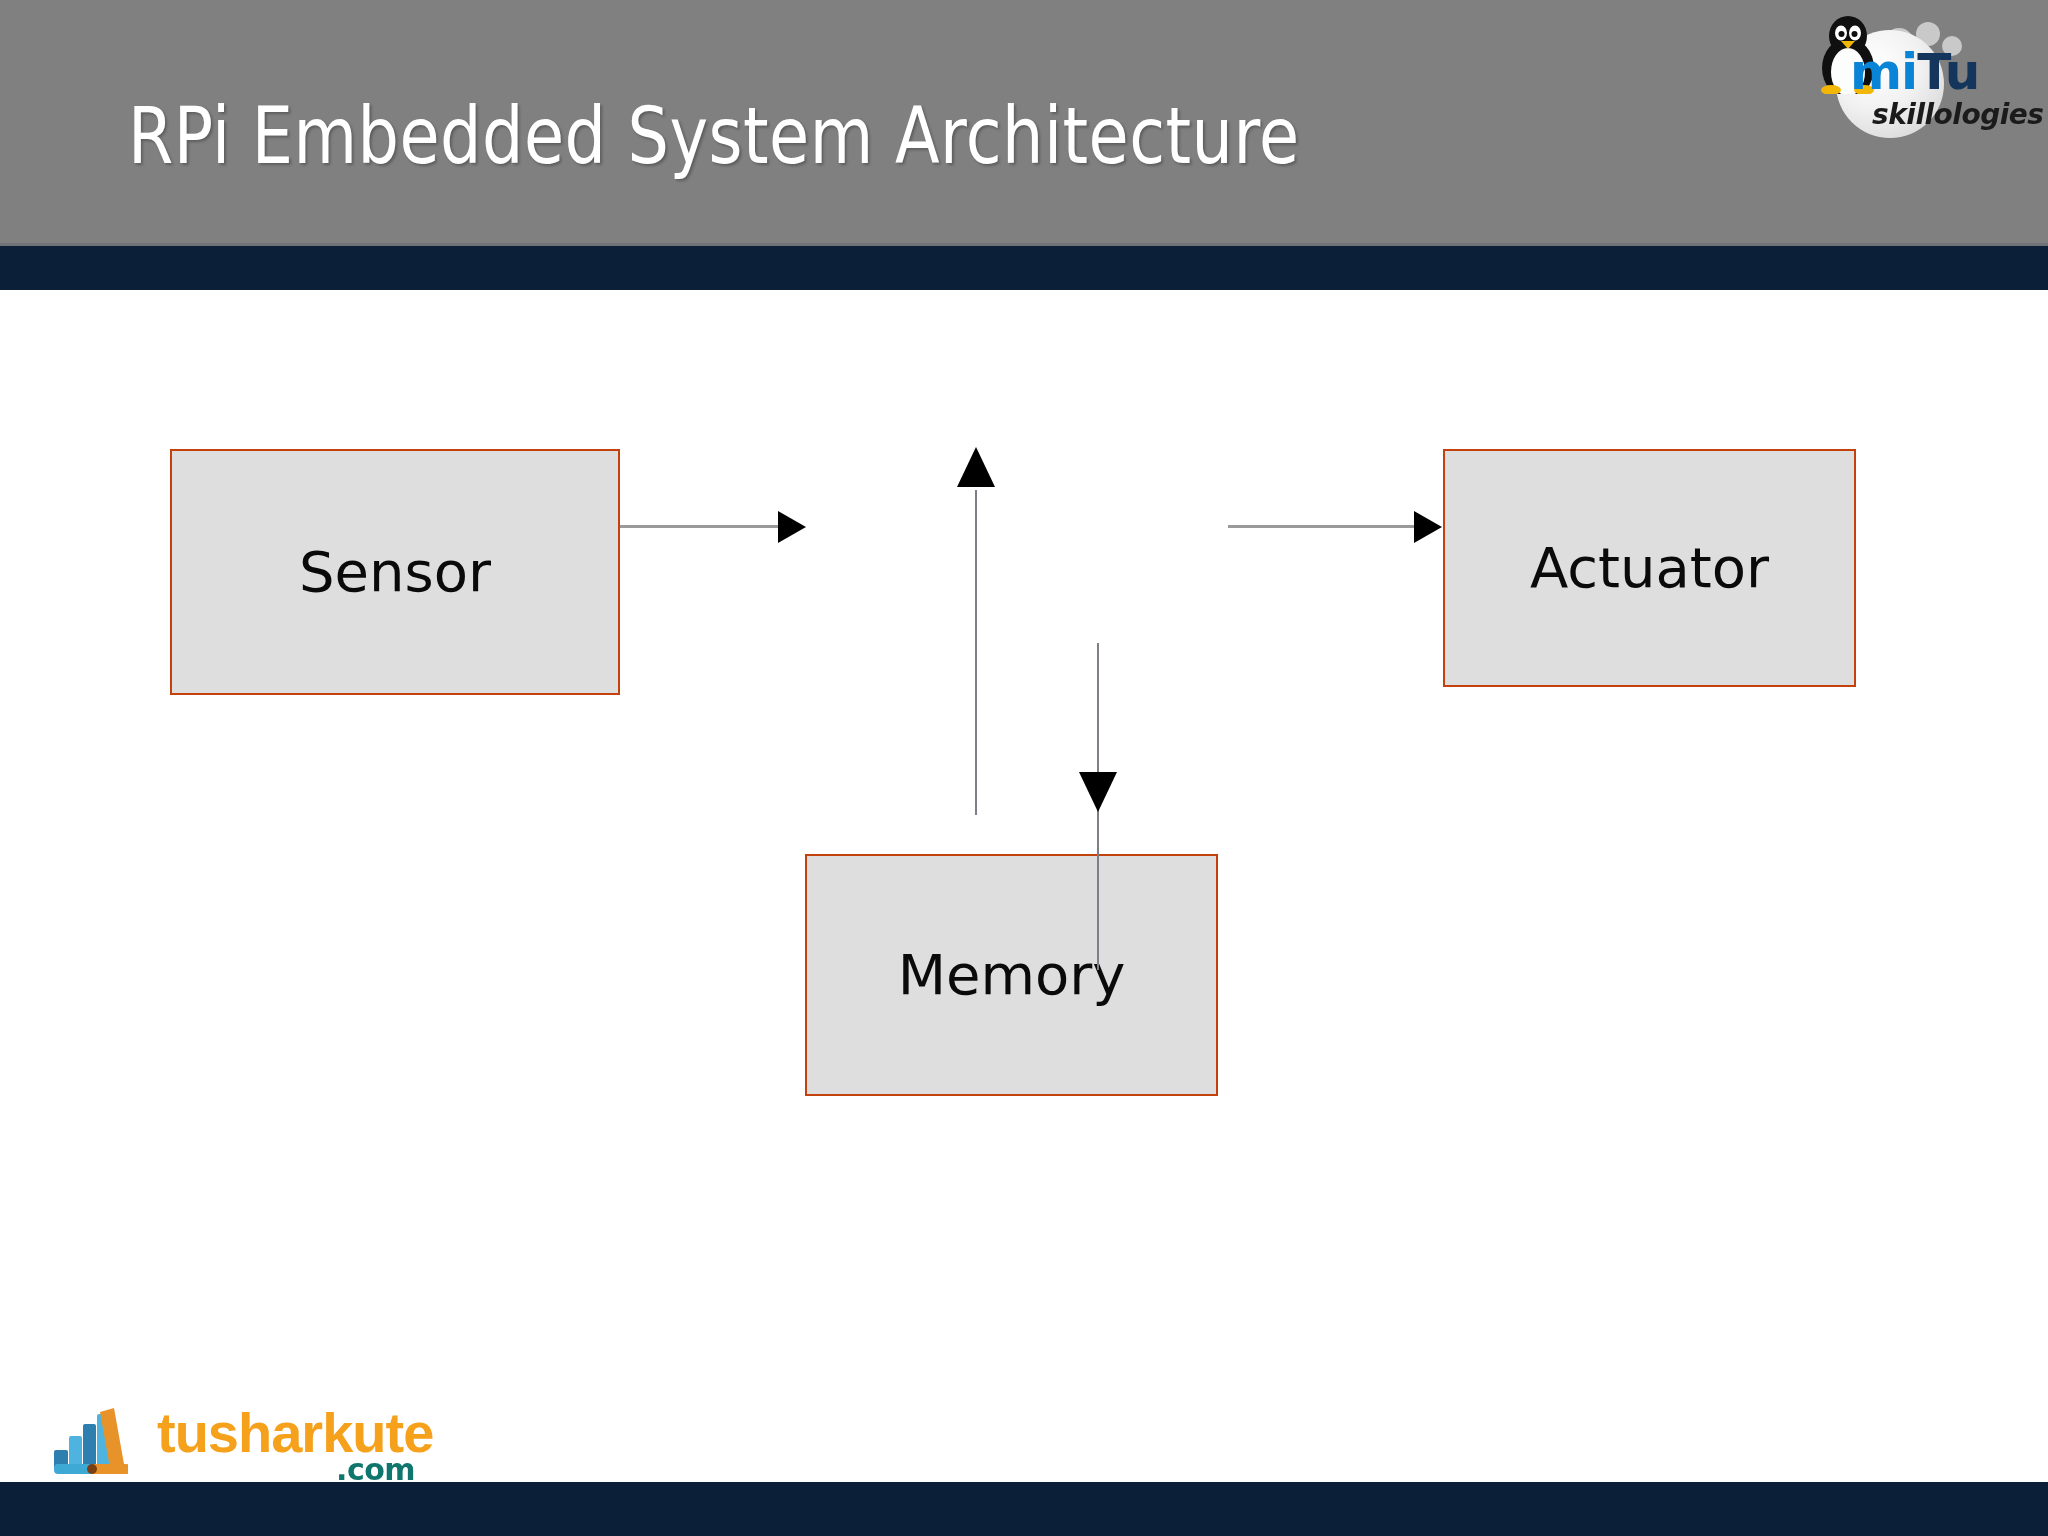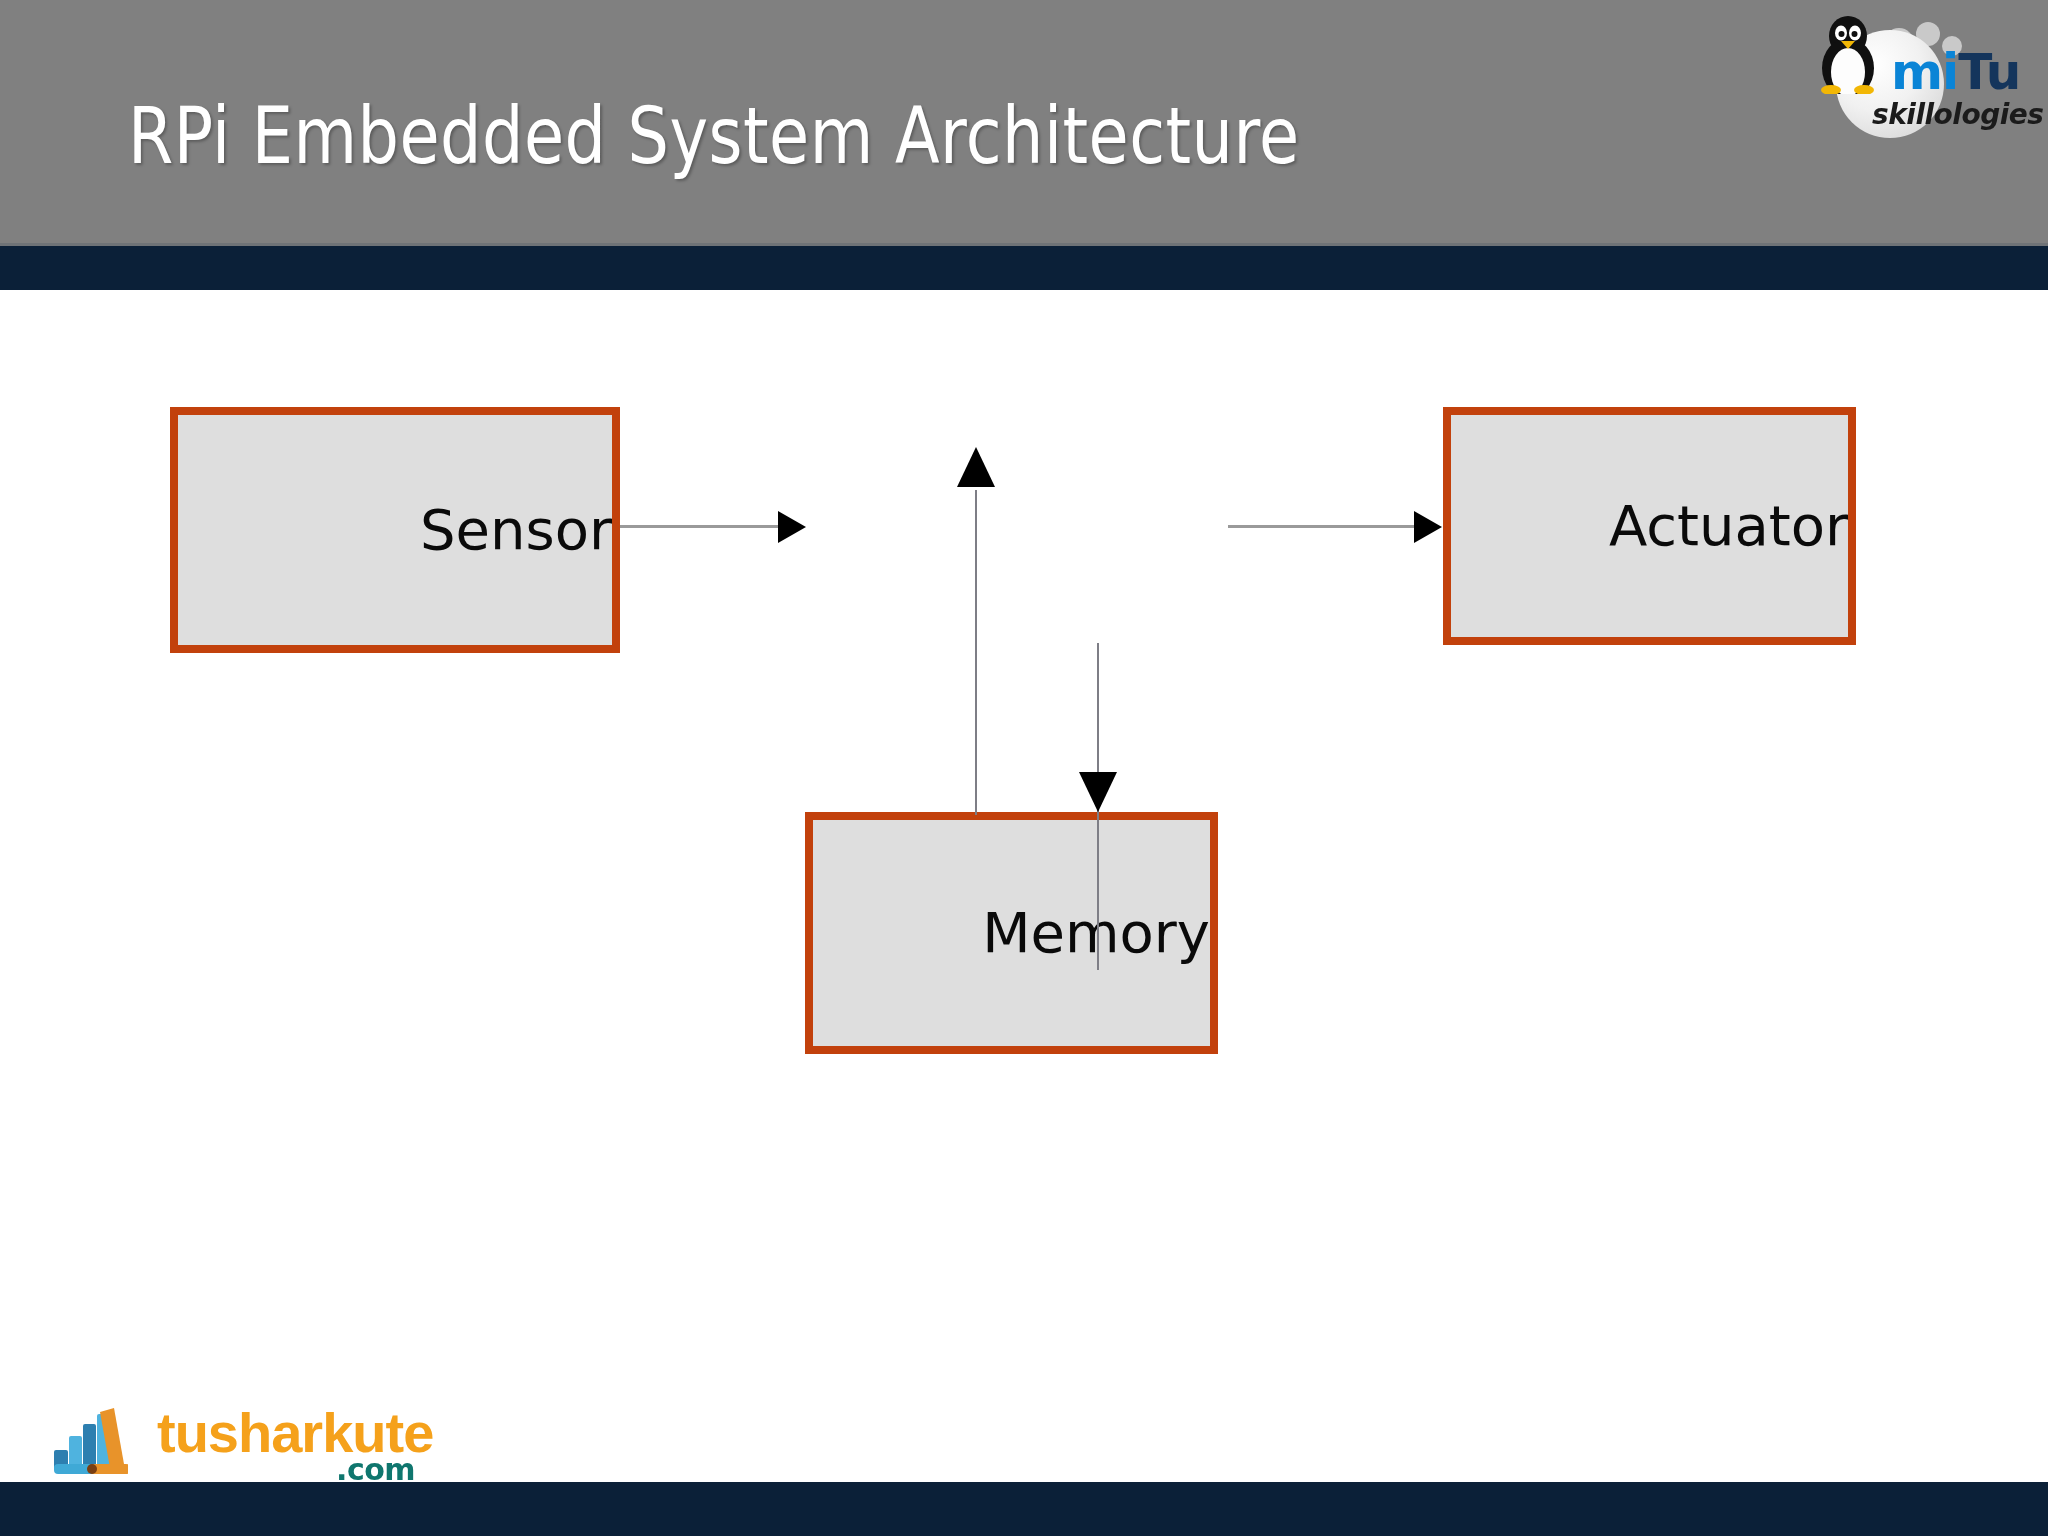--- a/index.html
+++ b/index.html
@@ -95,21 +95,20 @@
   .mitu-word {
     position: absolute;
     left: 54px;
     top: 40px;
     font-family: "DejaVu Sans", sans-serif;
     font-size: 50px;
     font-weight: 700;
     color: #0a84d6;
     letter-spacing: -1px;
     line-height: 52px;
-    margin-left: 41px;
   }
   .mitu-word .t-dark { color: #14355c; }
   .mitu-sub {
     position: absolute;
     left: 76px;
     top: 92px;
     font-family: "DejaVu Sans", sans-serif;
     font-style: italic;
     font-weight: 700;
     font-size: 28px;
@@ -121,25 +120,26 @@
   .diagram {
     position: absolute;
     left: 0;
     top: 290px;
     width: 2048px;
     height: 1190px;
   }
   .node {
     position: absolute;
     background: #dedede;
-    border: 8px solid #c2410c;
+    border: 2px solid #c2410c;
     box-sizing: border-box;
     display: flex;
     align-items: center;
-    justify-content: flex-end;
+    justify-content: center;
+    margin-top: 42px;
   }
   .node-label {
     font-family: "DejaVu Sans", "Liberation Sans", sans-serif;
     font-size: 56px;
     font-weight: 400;
     color: #0a0a0a;
     line-height: 60px;
   }
   .node.sensor   { left: 170px;  top: 117px; width: 450px; height: 246px; }
   .node.rpi      { left: 806px;  top: 117px; width: 420px; height: 238px; }

